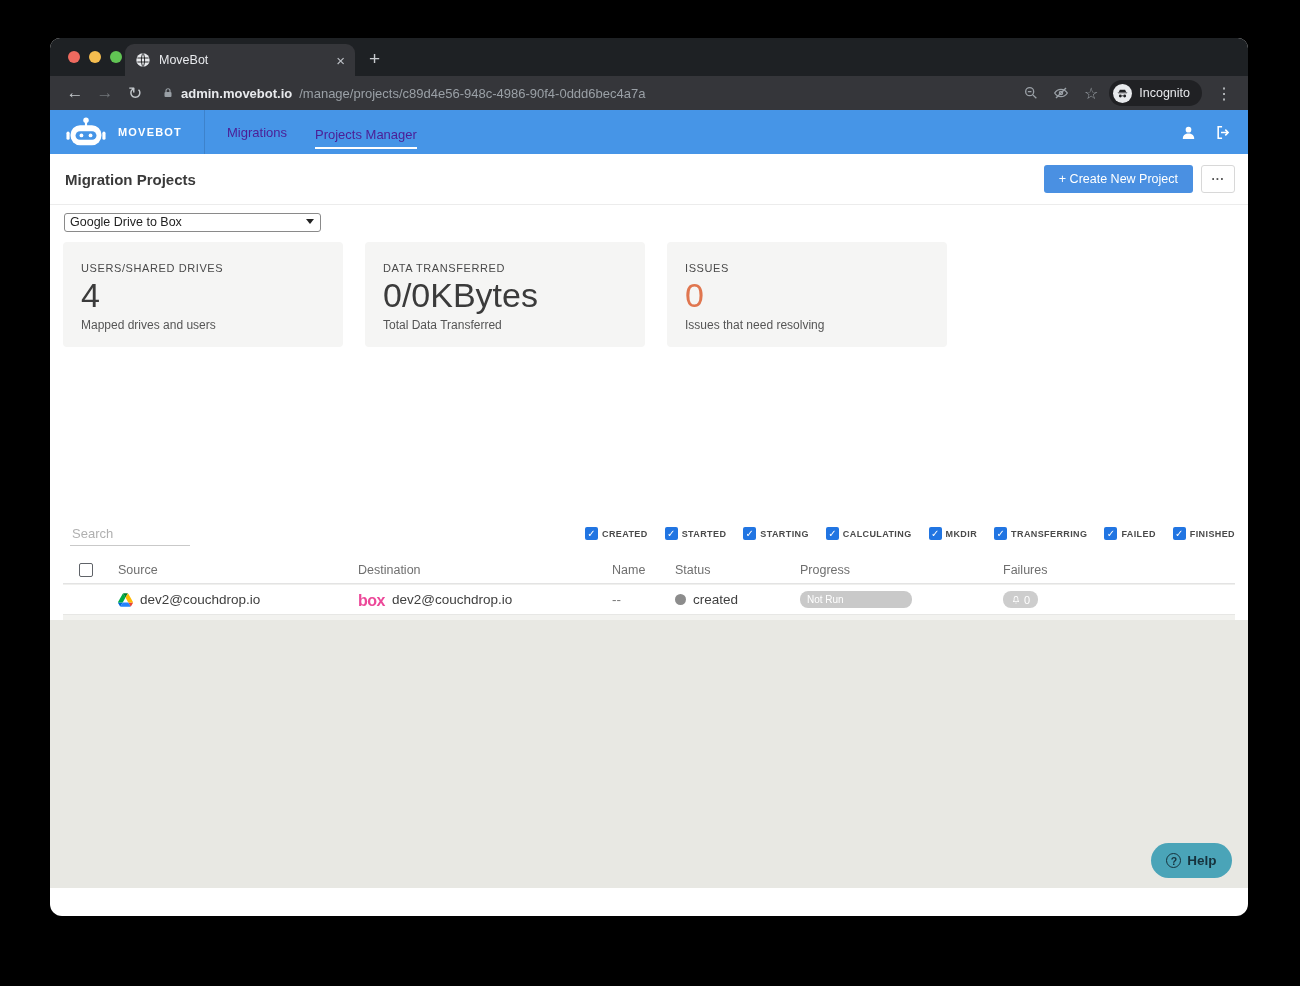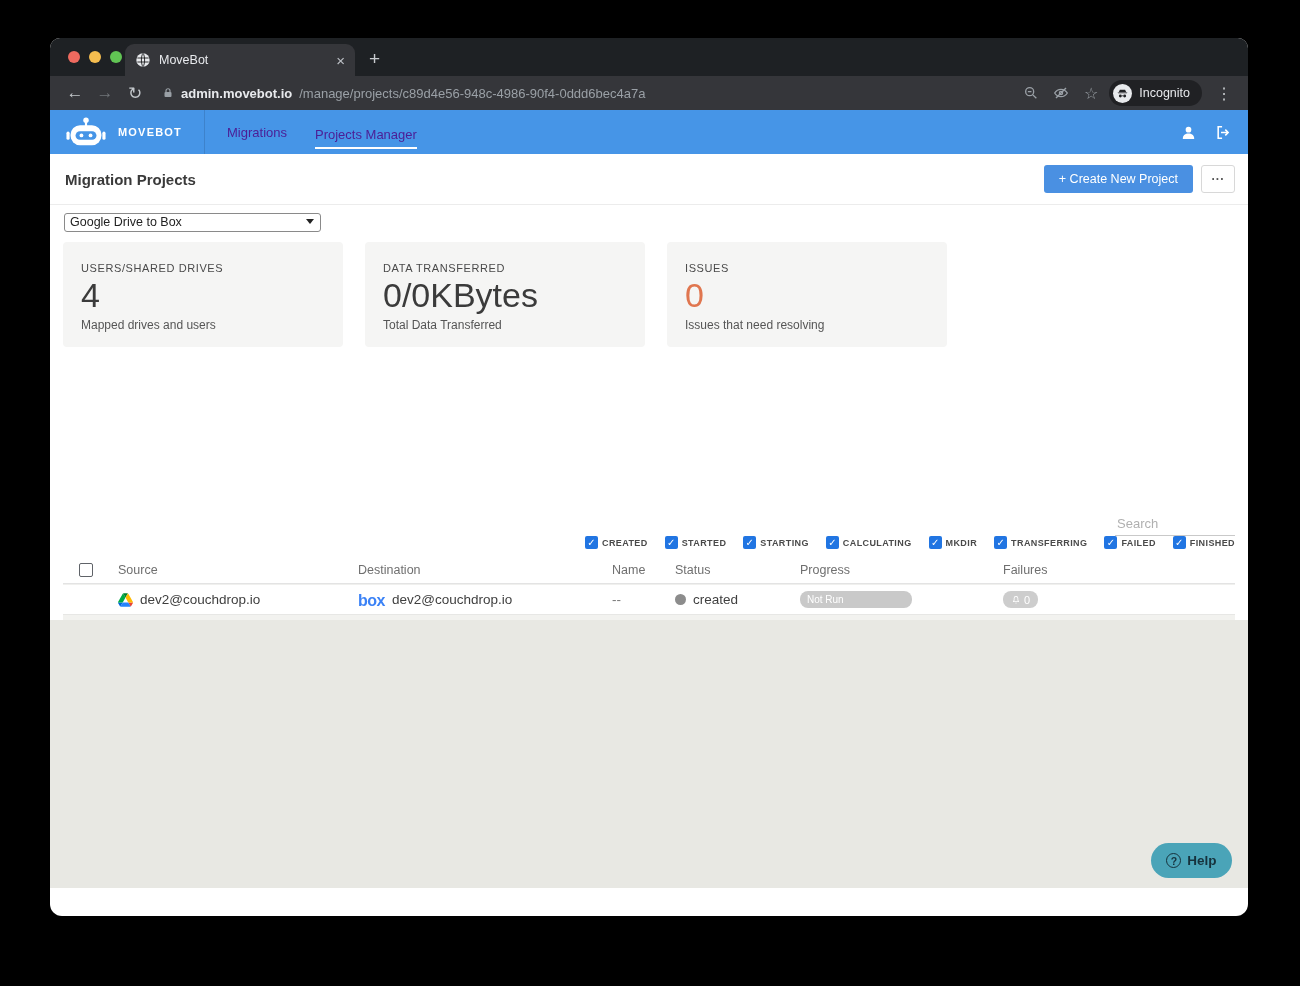--- a/index.html
+++ b/index.html
@@ -63,42 +63,42 @@
   .select-caret { position:absolute; right:7px; top:7px; width:0; height:0; pointer-events:none;
     border-left:4.5px solid transparent; border-right:4.5px solid transparent; border-top:5.5px solid #222; }
 
   .cards { position:absolute; left:13px; top:88px; display:flex; gap:22px; }
   .card { width:280px; height:105px; background:#f5f5f4; border-radius:4px; padding:20px 18px 0 18px; }
   .card-label { font-size:11px; letter-spacing:.6px; color:#4a4a4a; }
   .card-value { font-size:34px; color:#3b3b3b; margin-top:2px; line-height:1.15; }
   .card.issues .card-value { color:#e0764f; }
   .card-caption { font-size:12px; color:#555; margin-top:3px; }
 
-  .filter-row { position:absolute; left:13px; right:13px; top:358px; height:34px; display:flex; align-items:flex-end;flex-direction:column; }
+  .filter-row { position:absolute; left:13px; right:13px; top:358px; height:34px; display:flex; align-items:flex-end; }
   .search-input { width:120px; border:none; border-bottom:1px solid #c9c9c9; font-size:13px; color:#444;
     padding:4px 2px; outline:none; font-family:inherit; background:transparent; margin-left:7px; }
   .search-input::placeholder { color:#b0b0b0; }
   .filters { margin-left:auto; display:flex; gap:17px; align-items:center; padding-bottom:6px; }
   .filter { display:flex; align-items:center; gap:4px; }
   .cb { width:13px; height:13px; border-radius:2px; background:#2175e2; color:#fff; font-size:10px;
     display:flex; align-items:center; justify-content:center; line-height:1; }
   .filter-label { font-size:9px; font-weight:bold; color:#4a4a4a; letter-spacing:.4px; }
 
   .table { position:absolute; left:13px; right:13px; top:402px; }
   .t-grid { display:grid; grid-template-columns:47px 240px 254px 63px 125px 203px auto; align-items:center; }
   .t-head { height:28px; border-bottom:1px solid #e3e3e3; }
   .t-head > div { font-size:12.5px; color:#6f6f6f; padding-left:8px; }
   .head-cb { width:14px; height:14px; border:1.5px solid #5f6368; border-radius:2px; margin-left:8px; }
   .rows-wrap { background:#f2f2ef; }
   .t-row { height:31px; background:#fff; border-bottom:1px solid #e7e7e5; margin-bottom:5px; }
   .t-row:first-child { border-top:1px solid #f0f0ee; }
   .t-row:last-child { margin-bottom:0; }
   .cell { padding-left:8px; display:flex; align-items:center; gap:7px; font-size:13.5px; color:#3f3f3f; overflow:hidden; white-space:nowrap; }
   .drive-ico { width:15px; height:14px; flex:0 0 auto; }
-  .box-mark { color:#3b82f6; font-weight:bold; font-size:16px; letter-spacing:-0.5px; line-height:1; padding-top:3px; }
+  .box-mark { color:#ec4899; font-weight:bold; font-size:16px; letter-spacing:-0.5px; line-height:1; padding-top:3px; }
   .name-cell { color:#777; }
   .status-dot { width:11px; height:11px; border-radius:50%; background:#8c8c8c; flex:0 0 auto; }
   .progress-bar { width:112px; height:17px; background:#c9c9c9; border-radius:8px; color:#fff;
     font-size:10px; display:flex; align-items:center; padding-left:7px; }
   .fail-badge { width:35px; height:17px; background:#cdcdcd; border-radius:8px; color:#fff;
     font-size:11px; display:flex; align-items:center; justify-content:center; gap:3px; }
   .fail-badge svg { width:10px; height:10px; }
 
   .footer-zone { position:absolute; left:0; right:0; bottom:0; height:268px; background:#e8e8e3; }
   .help-btn { position:absolute; right:16px; bottom:10px; width:81px; height:35px; background:#4aa4b8;

